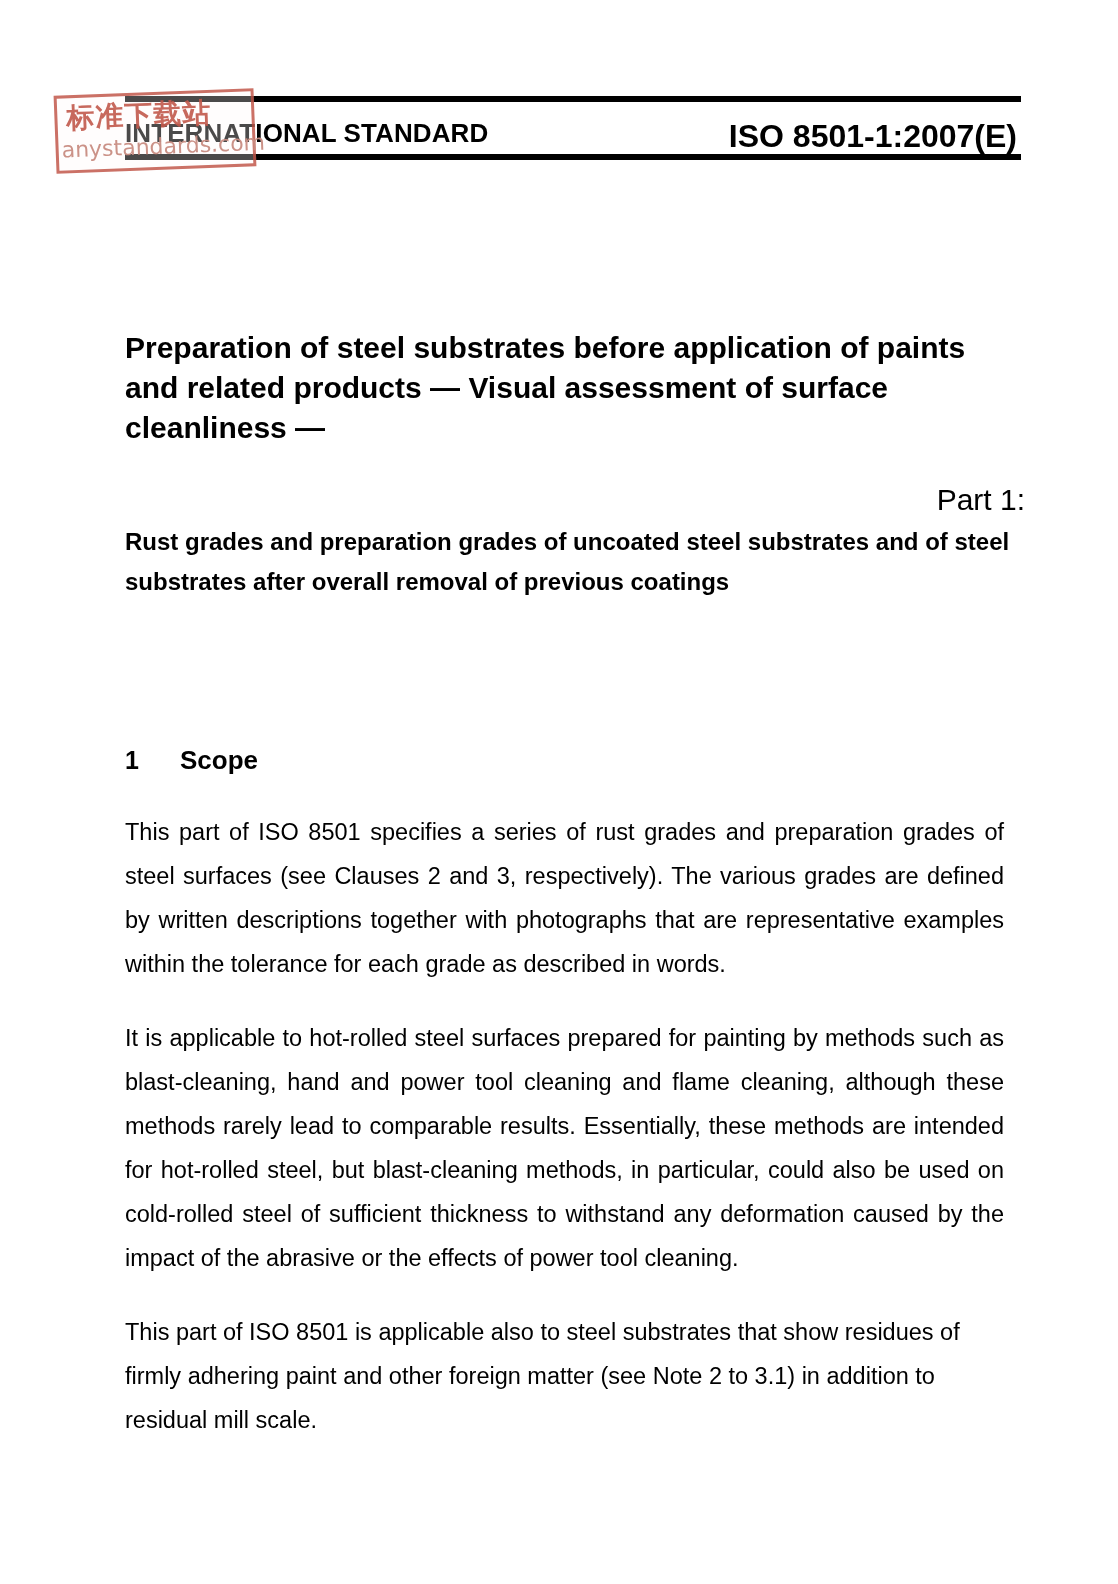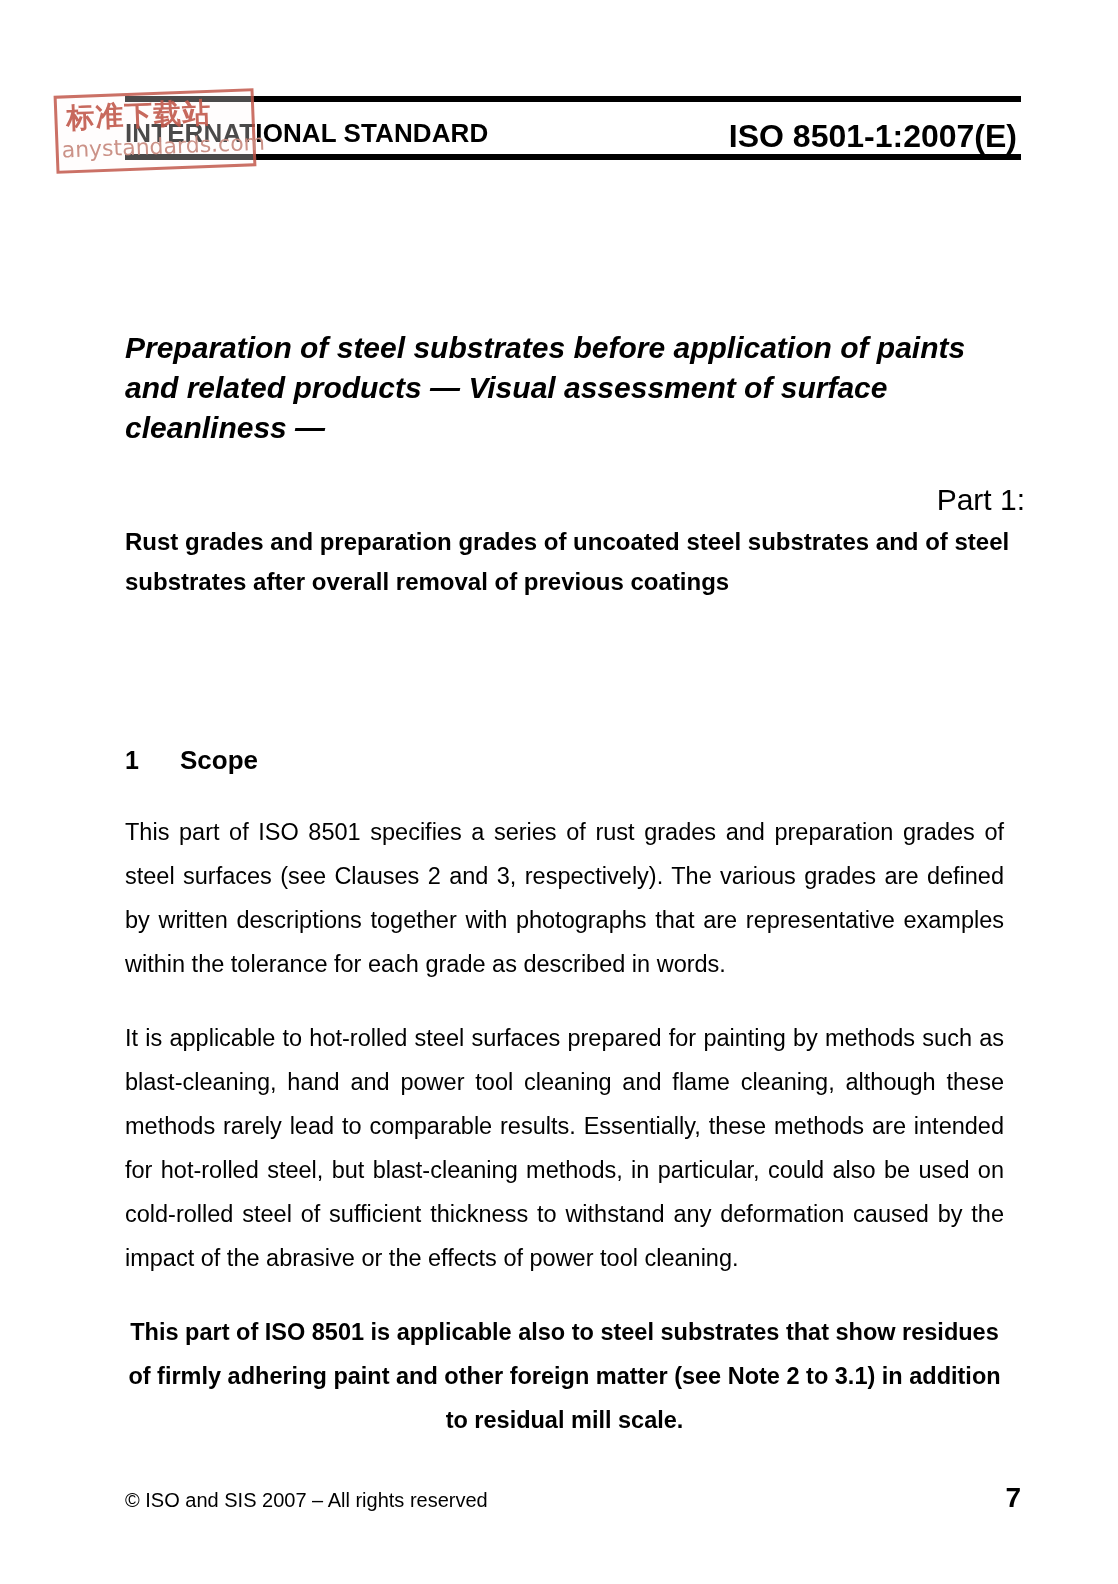--- a/index.html
+++ b/index.html
@@ -103,21 +103,20 @@
     position: absolute;
     left: 125px;
     top: 328px;
     width: 900px;
   }
   .main-title {
     font-size: 30px;
     font-weight: bold;
     line-height: 40px;
     margin: 0;
-    font-style: italic;
   }
   .part-block {
     position: absolute;
     left: 125px;
     top: 478px;
     width: 900px;
   }
   .part-label {
     font-size: 30px;
     font-weight: normal;
@@ -161,22 +160,21 @@
     font-size: 23.5px;
     line-height: 44px;
     text-align: justify;
     text-justify: inter-word;
     margin: 0 16px 30px 0;
   }
   .body p.last {
     margin-bottom: 0;
   }
   .body p.nojust {
-    text-align: center;
-    font-weight: bold;
+    text-align: left;
   }
 
   
   .footer {
     position: absolute;
     left: 125px;
     top: 1482px;
     width: 896px;
     display: flex;
     align-items: baseline;
@@ -224,18 +222,14 @@
     <span class="clause-num">1</span>
     <span class="clause-title">Scope</span>
   </div>
 
   <div class="body">
     <p>This part of ISO 8501 specifies a series of rust grades and preparation grades of steel surfaces (see Clauses 2 and 3, respectively). The various grades are defined by written descriptions together with photographs that are representative examples within the tolerance for each grade as described in words.</p>
     <p>It is applicable to hot-rolled steel surfaces prepared for painting by methods such as blast-cleaning, hand and power tool cleaning and flame cleaning, although these methods rarely lead to comparable results. Essentially, these methods are intended for hot-rolled steel, but blast-cleaning methods, in particular, could also be used on cold-rolled steel of sufficient thickness to withstand any deformation caused by the impact of the abrasive or the effects of power tool cleaning.</p>
     <p class="last nojust">This part of ISO 8501 is applicable also to steel substrates that show residues of firmly adhering paint and other foreign matter (see Note 2 to 3.1) in addition to residual mill scale.</p>
   </div>
 
-  <div class="footer">
-    <div class="footer-left">© ISO and SIS 2007 – All rights reserved</div>
-    <div class="footer-page">7</div>
-  </div>
 
 </div>
 
 </body></html>

